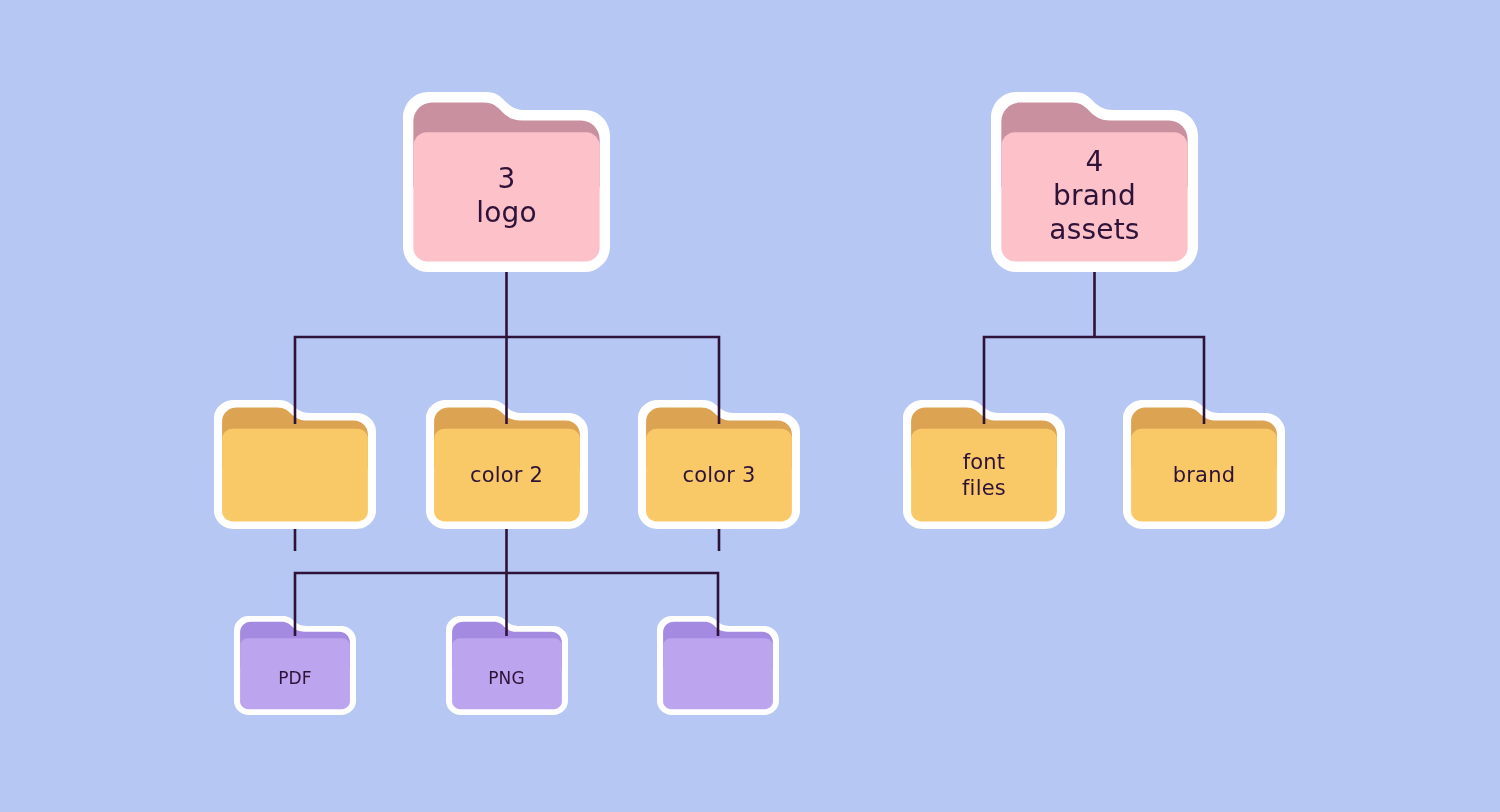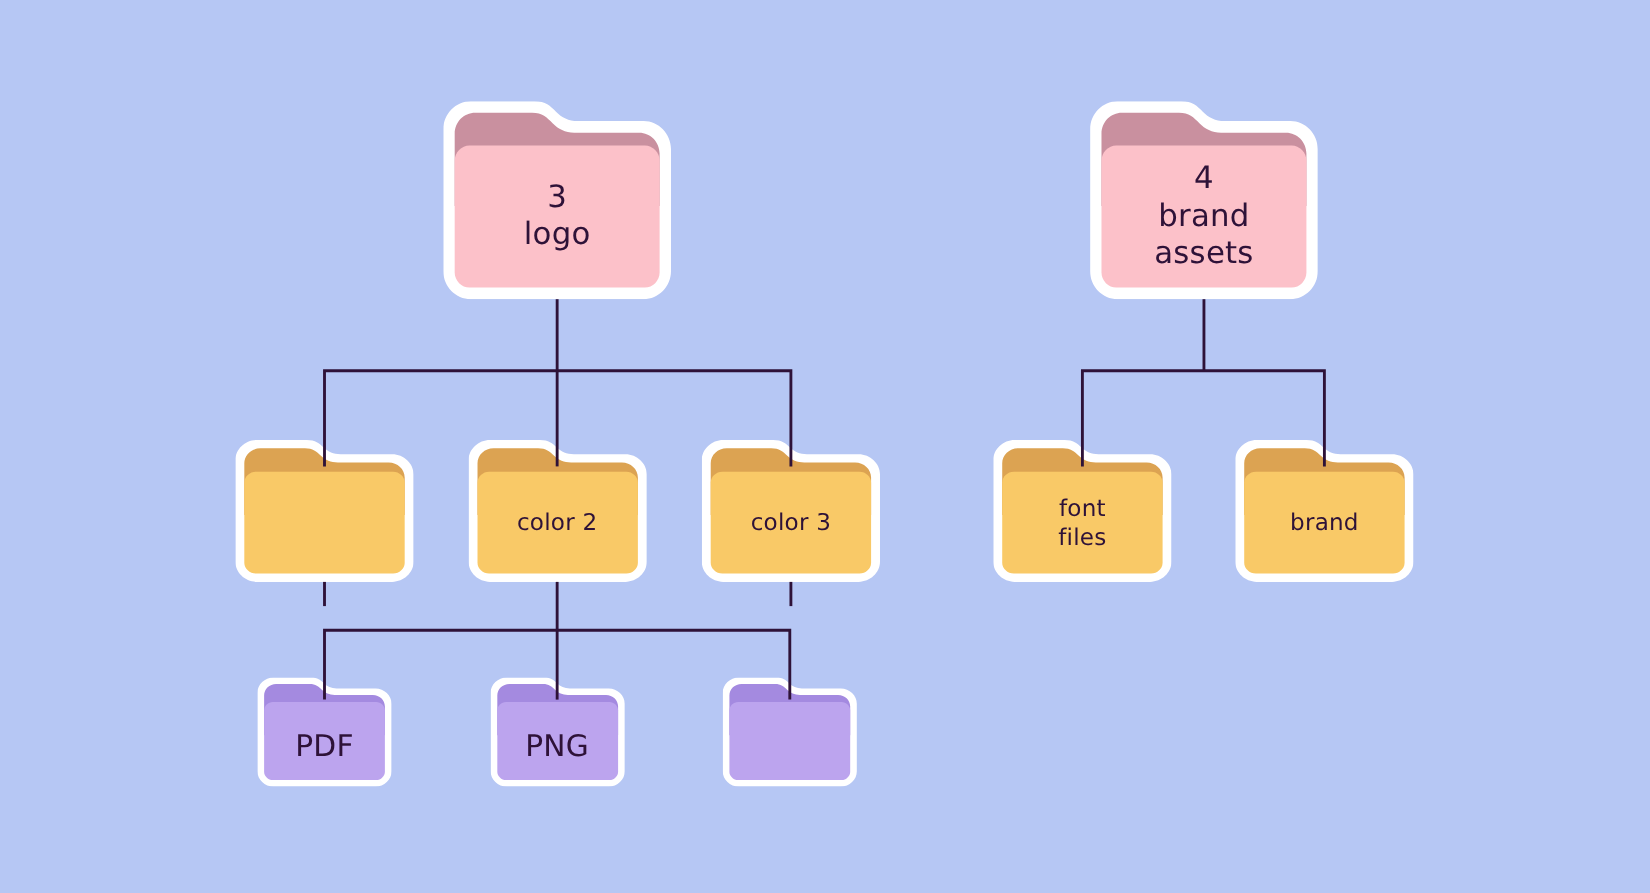--- a/index.html
+++ b/index.html
@@ -55,21 +55,21 @@
     align-items:center;
     justify-content:center;
     text-align:center;
     white-space:pre-line;
     color:var(--ink,#2e1238);
     z-index:3;
     letter-spacing:.2px;
   }
   .lg .folder-label{font-size:28px;line-height:1.22;}
   .md .folder-label{font-size:21px;line-height:1.25;}
-  .sm .folder-label{font-size:27px;line-height:1.25;margin-top:10px;}
+  .sm .folder-label{font-size:17px;line-height:1.25;margin-top:10px;}
 </style>
 </head>
 <body>
 
 <div id="canvas">
 
   <svg id="connectors" viewBox="0 0 1500 812">
 
     <path d="M 506.5 272 L 506.5 337"></path>
 

